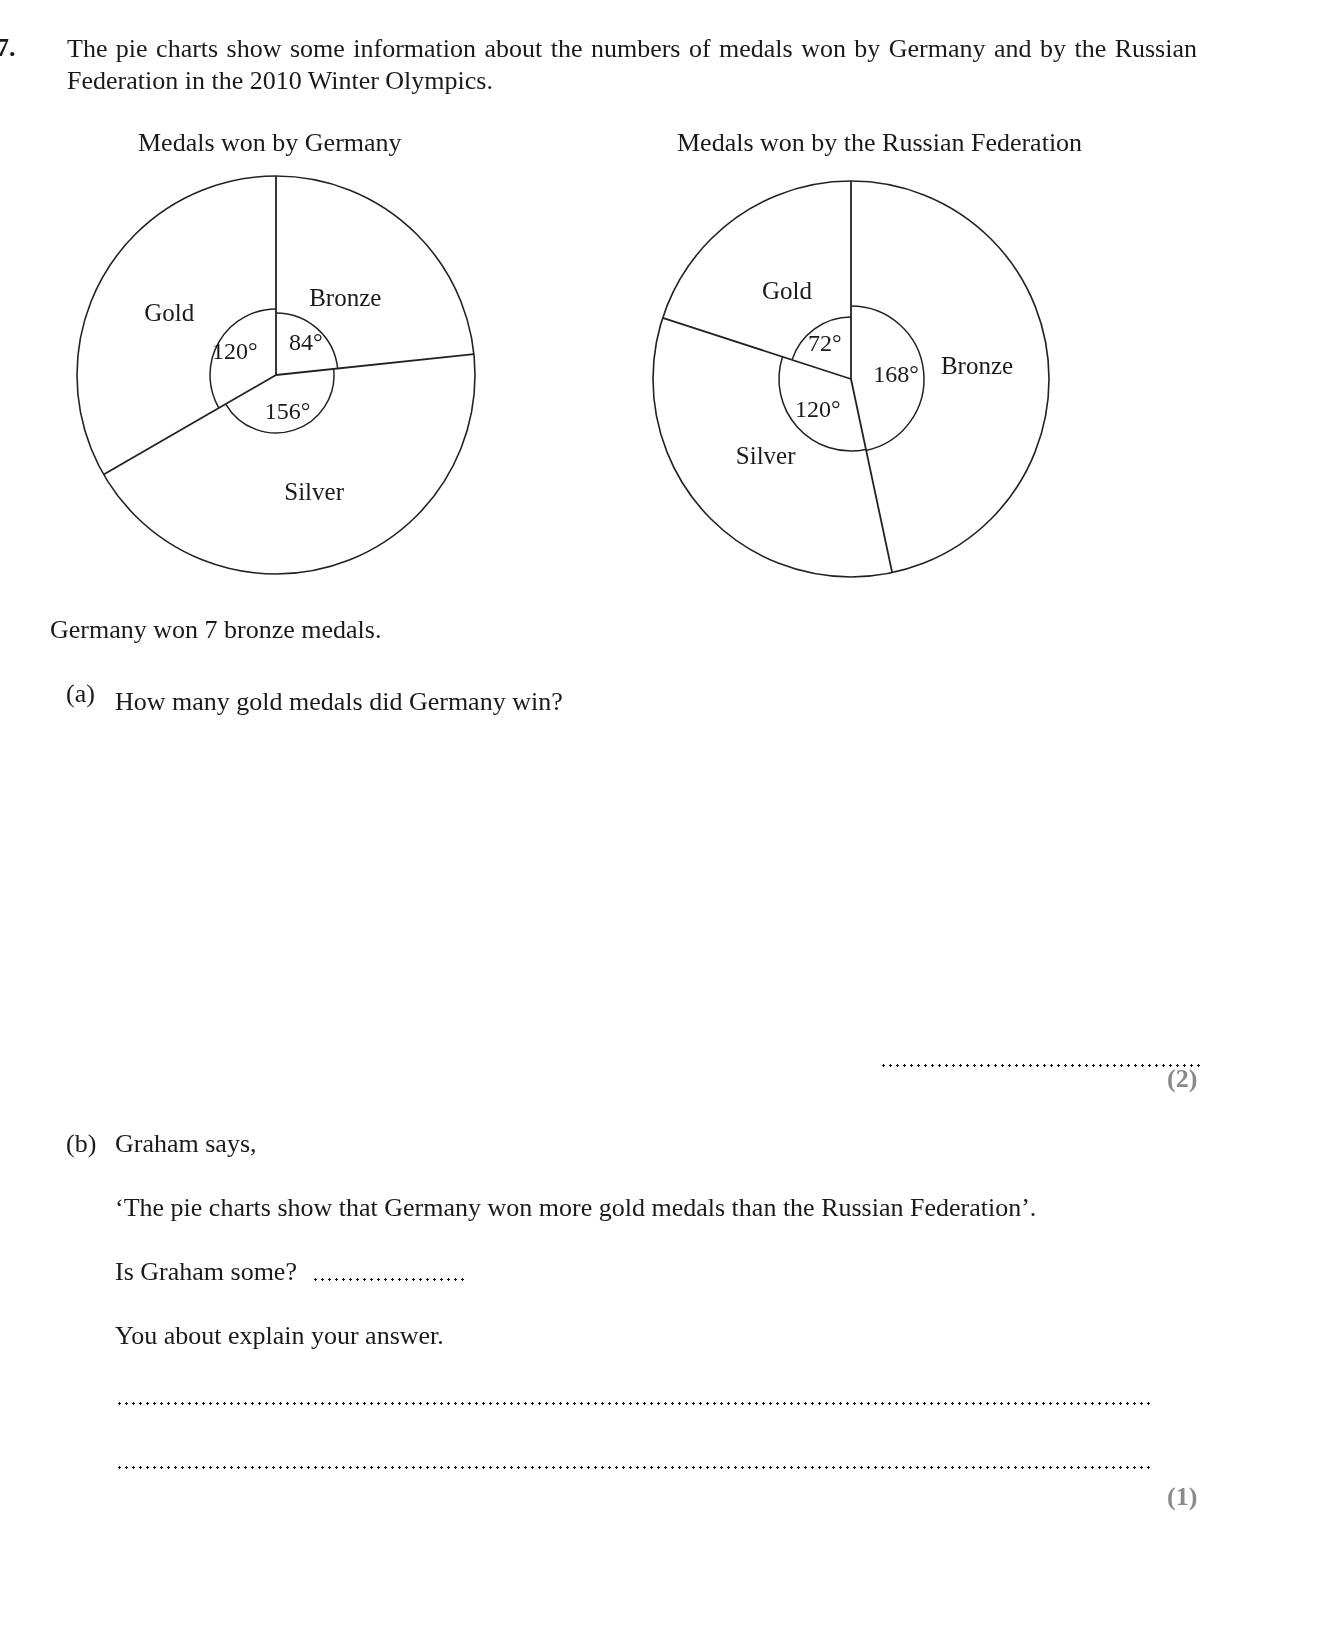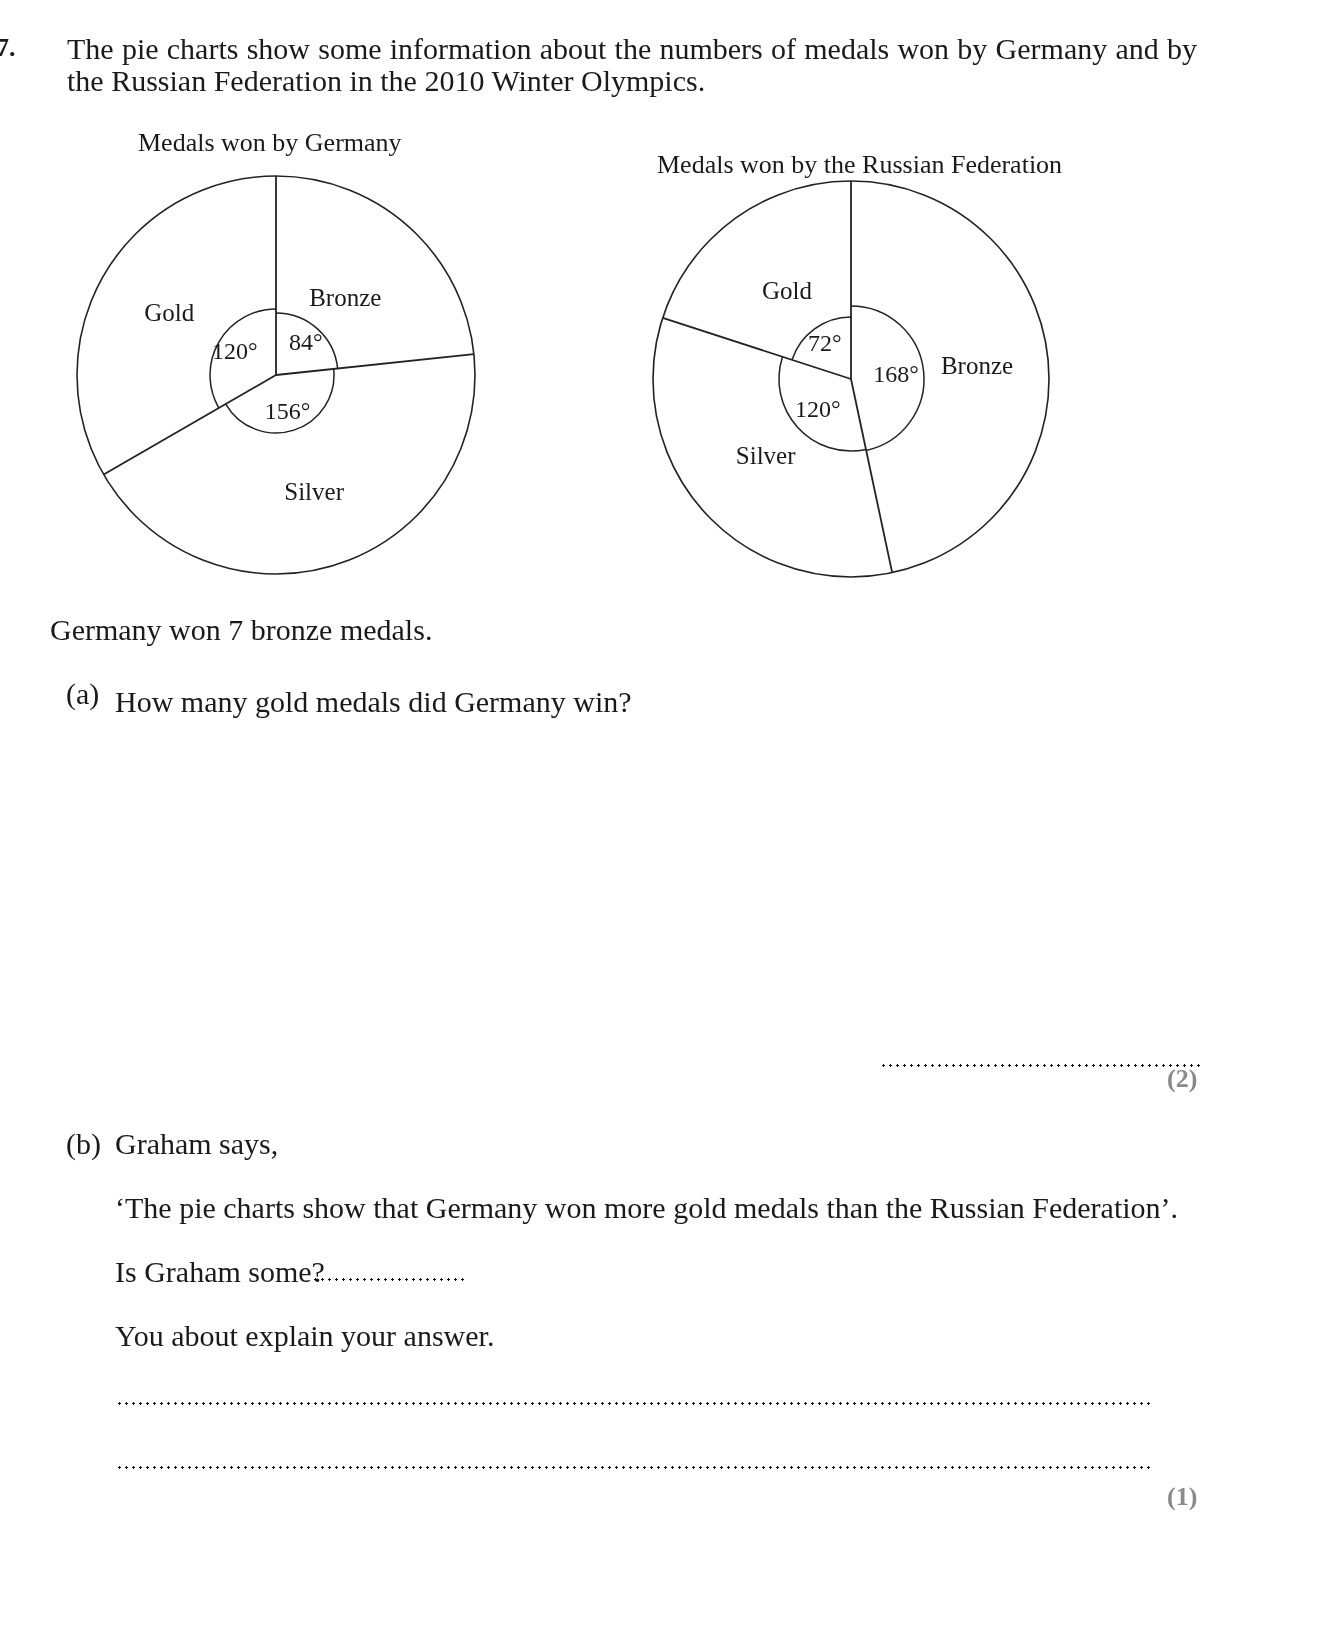--- a/index.html
+++ b/index.html
@@ -1,40 +1,40 @@
 <!DOCTYPE html>
 <html><head>
 <meta charset="utf-8">
 <style>
   html, body { margin: 0; padding: 0; background: #ffffff; }
   body {
     width: 1326px; height: 1644px; position: relative; overflow: hidden;
     font-family: "Liberation Serif", "DejaVu Serif", serif; color: #1a1a1a;
   }
   .abs { position: absolute; white-space: nowrap; }
-  .txt { font-size: 30px; line-height: 32px; }
+  .txt { font-size: 26px; line-height: 32px; }
   .qnum { font-weight: bold; font-size: 26px; left: -4px; top: 33px; }
   .intro { left: 67px; top: 33px; width: 1130px; white-space: normal; text-align: justify; text-align-last: left; }
   .chart-title { font-size: 26px; }
   .dots {
     position: absolute; height: 3px;
     background-image: radial-gradient(circle, #111 1.1px, transparent 1.4px);
     background-size: 7px 3px; background-repeat: repeat-x;
   }
   .marks { color: #8a8a8a; font-weight: bold; font-size: 26px; }
   svg text { font-family: "Liberation Serif", "DejaVu Serif", serif; fill: #1a1a1a; }
 </style>
 </head>
 <body>
 
 <div class="abs qnum">7.</div>
 <div class="abs txt intro">The pie charts show some information about the numbers of medals won by Germany and by the Russian Federation in the 2010 Winter Olympics.</div>
 
 <div class="abs chart-title" style="left:138px; top:128px;">Medals won by Germany</div>
-<div class="abs chart-title" style="left:657px; top:128px;margin-top:22px;">Medals won by the Russian Federation</div>
+<div class="abs chart-title" style="left:677px; top:128px;">Medals won by the Russian Federation</div>
 
 <svg id="germany-pie" style="position:absolute; left:0; top:0;" width="1326" height="620">
     <circle cx="276" cy="375" r="199" fill="none" stroke="#222" stroke-width="1.6"></circle>
     <line x1="276" y1="375" x2="276" y2="176" stroke="#222" stroke-width="1.8"></line>
     <path d="M276,313 A62,62 0 0 1 337.66035751283295,368.51923527740547" fill="none" stroke="#222" stroke-width="1.5"></path>
     <text x="305.8699902678594" y="349.82601499068915" font-size="24" text-anchor="middle">84°</text>
     <text x="345.2416351460147" y="306.09937345959924" font-size="25" text-anchor="middle">Bronze</text>
     <line x1="276" y1="375" x2="473.9098571782864" y2="354.198835809737" stroke="#222" stroke-width="1.8"></line>
     <path d="M333.6822699313598,368.9373491304761 A58,58 0 0 1 225.77052658050255,404" fill="none" stroke="#222" stroke-width="1.5"></path>
     <text x="287.6499406879355" y="418.85483066432727" font-size="24" text-anchor="middle">156°</text>

